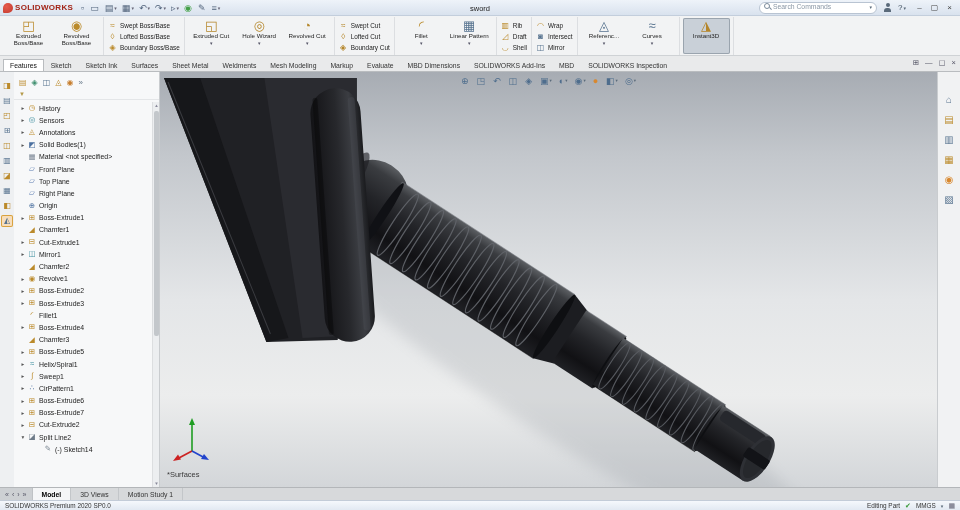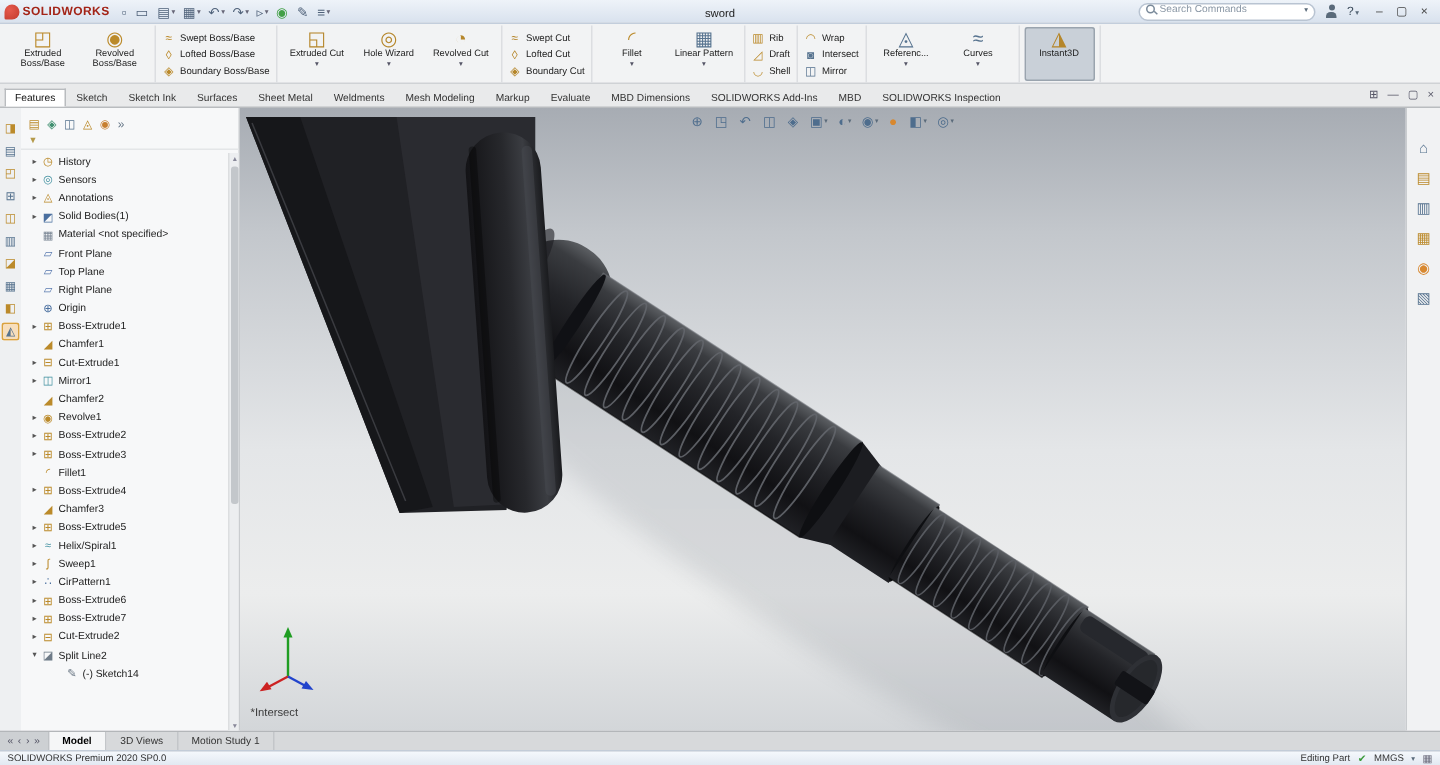--- a/index.html
+++ b/index.html
@@ -623,21 +623,21 @@
       </div>
 
       <svg class="triad" width="42" height="46" viewBox="0 0 42 46">
         <line x1="22" y1="36" x2="22" y2="8" stroke="#1f9d22" stroke-width="1.6"></line>
         <polygon points="22,3 19,10 25,10" fill="#1f9d22"></polygon>
         <line x1="22" y1="36" x2="7" y2="44" stroke="#cc2222" stroke-width="1.6"></line>
         <polygon points="3,46 11,44.5 8,39.5" fill="#cc2222"></polygon>
         <line x1="22" y1="36" x2="35" y2="43" stroke="#2244cc" stroke-width="1.6"></line>
         <polygon points="39,45 31,44 34,39" fill="#2244cc"></polygon>
       </svg>
-      <div class="view-label">*Intersect</div>
+      <div class="view-label">*Surfaces</div>
     </div>
 
     <div id="taskpane">
       <span class="tp-icon" style="color: rgb(87, 115, 143);">⌂</span>
         <span class="tp-icon" style="color: rgb(187, 138, 42);">▤</span>
         <span class="tp-icon" style="color: rgb(87, 115, 143);">▥</span>
         <span class="tp-icon" style="color: rgb(187, 138, 42);">▦</span>
         <span class="tp-icon" style="color: rgb(216, 136, 47);">◉</span>
         <span class="tp-icon" style="color: rgb(87, 115, 143);">▧</span>
     </div>

